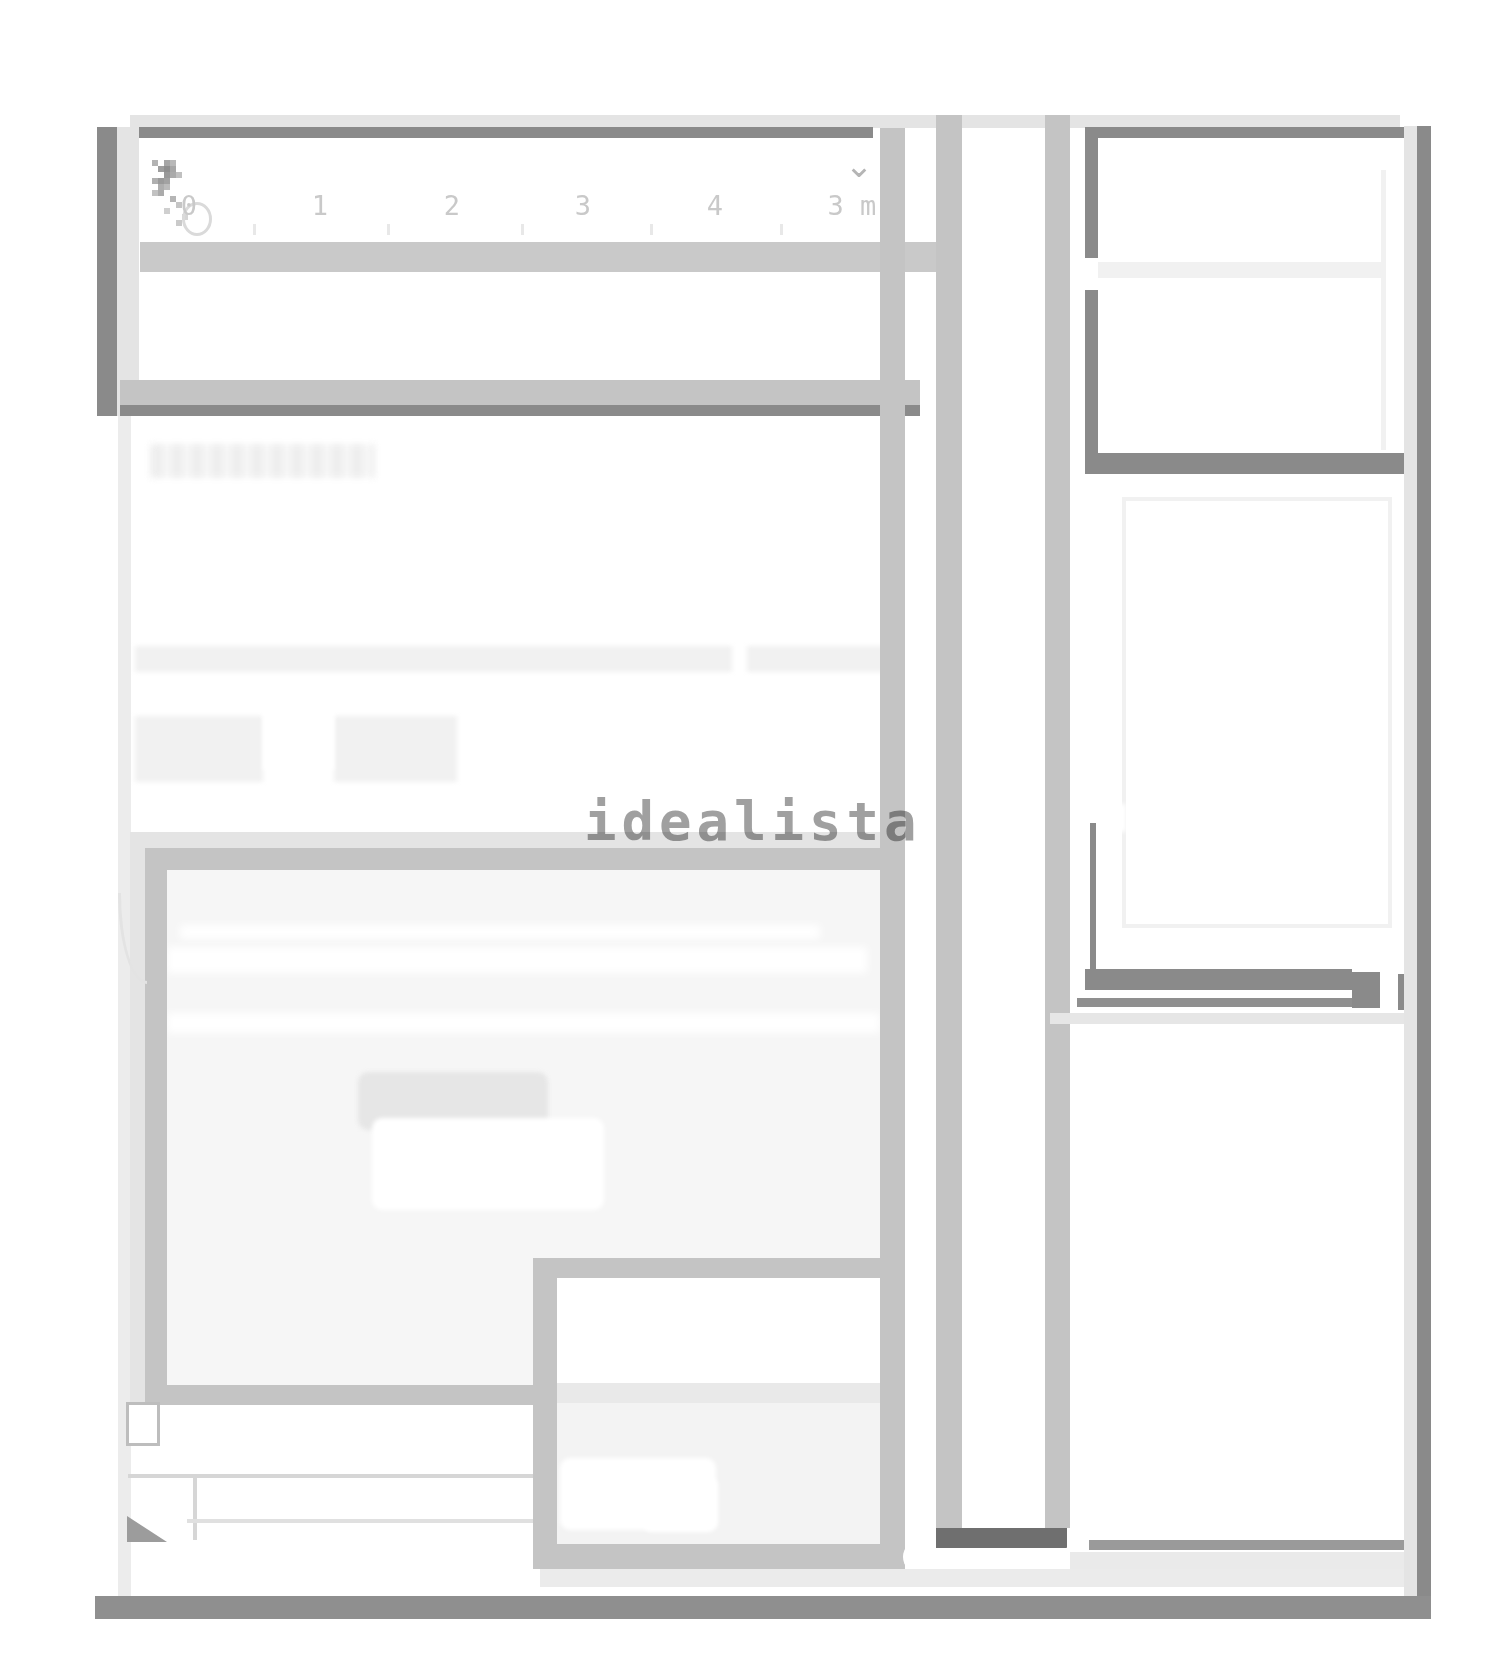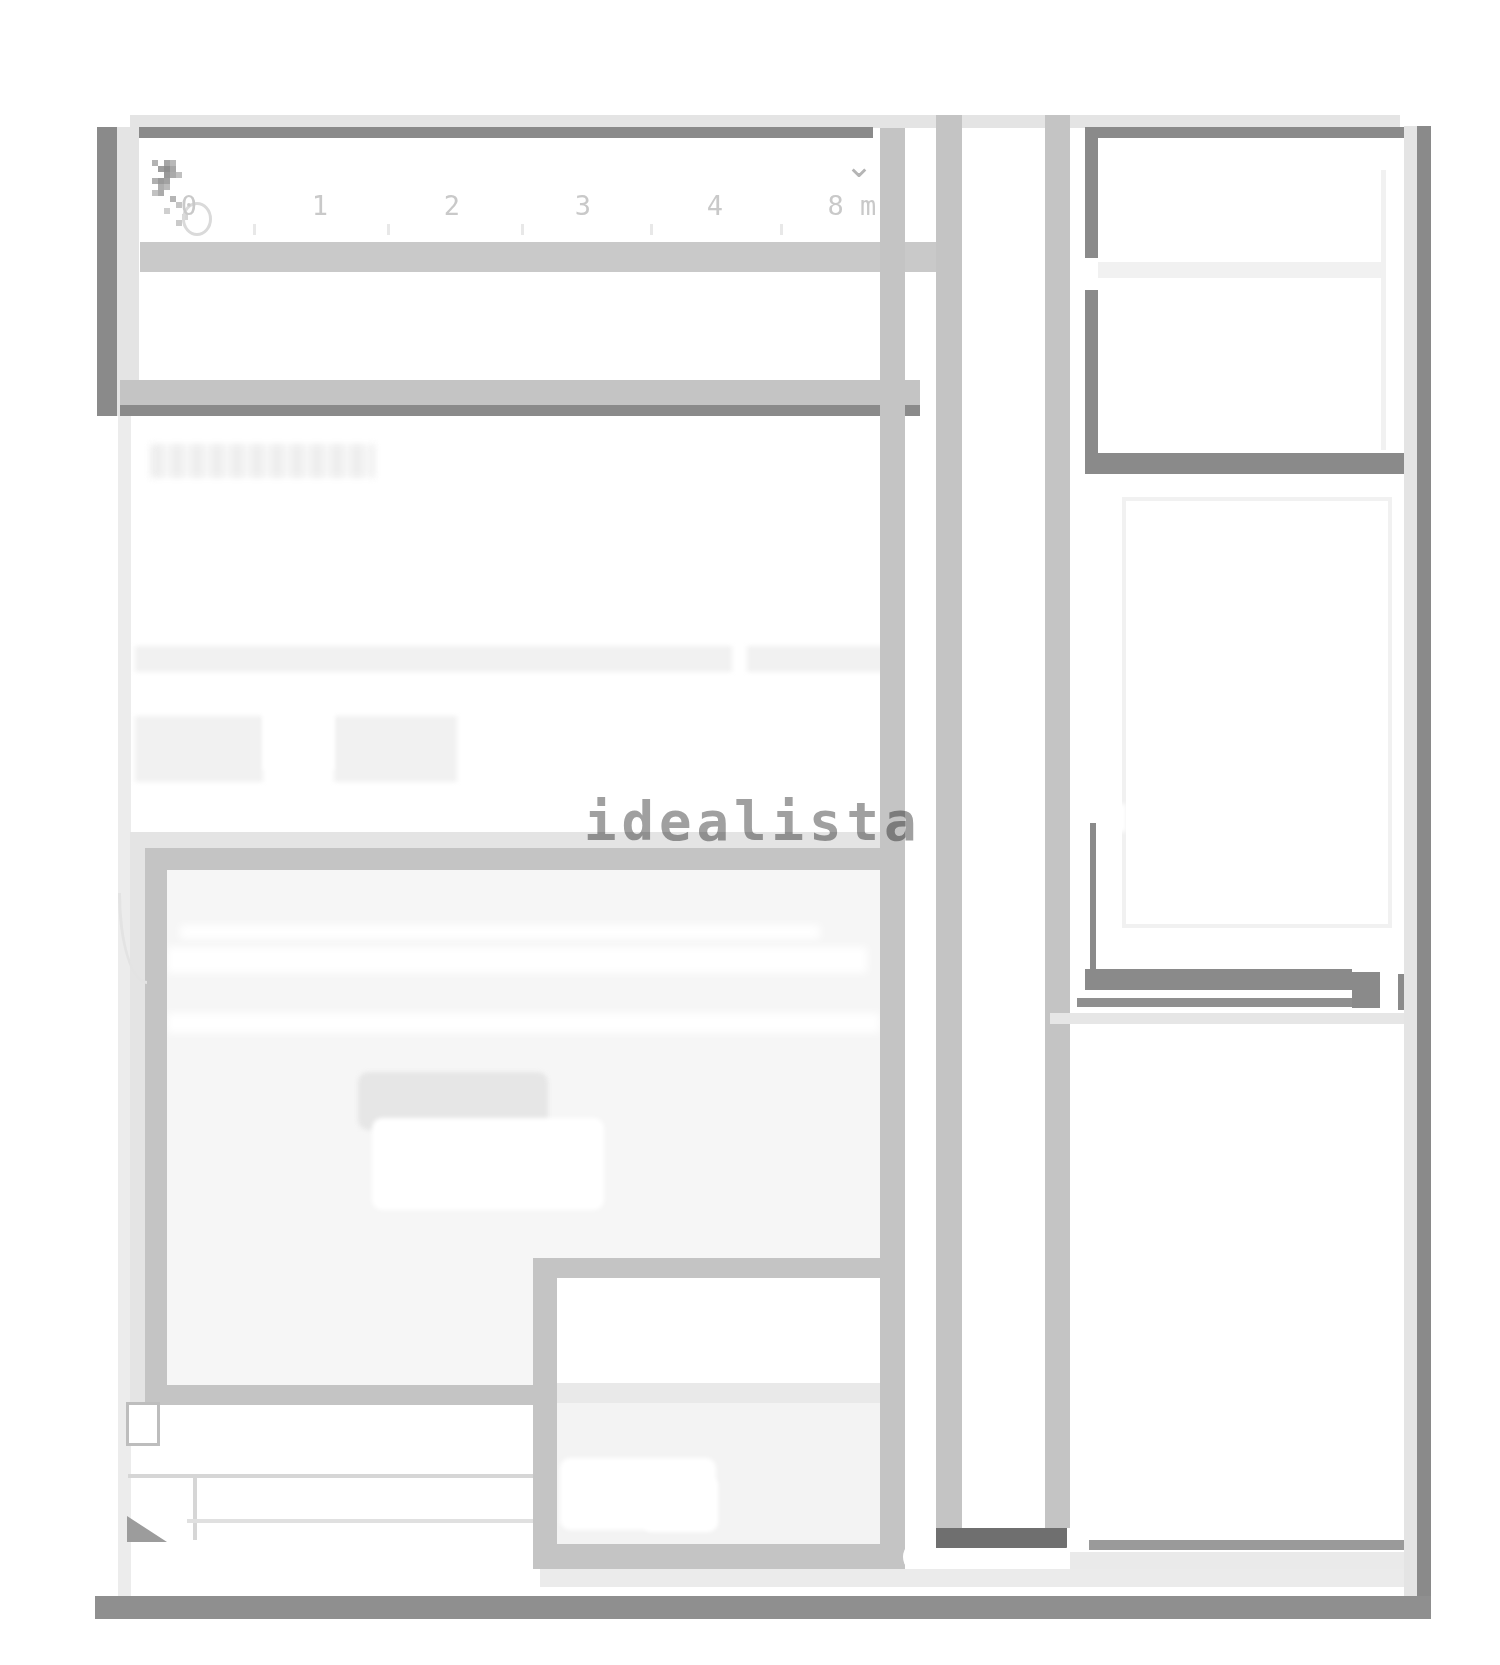--- a/index.html
+++ b/index.html
@@ -56,21 +56,21 @@
   <div class="abs" style="left:118px;top:416px;width:13px;height:1180px;background:#ececec"></div>
 
   <div class="abs scalebar" style="left:140px;top:150px;width:735px;height:92px">
     <div class="abs px" style="left:12px;top:10px"></div>
     <div class="abs icon-detail" style="left:42px;top:52px"></div>
     <span class="scale-label" style="left:17px">0</span>
     <span class="scale-label" style="left:148px">1</span>
     <span class="scale-label" style="left:280px">2</span>
     <span class="scale-label" style="left:411px">3</span>
     <span class="scale-label" style="left:543px">4</span>
-    <span class="scale-label" style="left:672px;width:80px">8 m</span>
+    <span class="scale-label" style="left:672px;width:80px">3 m</span>
     <div class="tick" style="left:113px"></div>
     <div class="tick" style="left:247px"></div>
     <div class="tick" style="left:381px"></div>
     <div class="tick" style="left:510px"></div>
     <div class="tick" style="left:640px"></div>
     <div class="chevron">⌄</div>
   </div>
   <div class="abs" style="left:140px;top:242px;width:796px;height:30px;background:#c9c9c9"></div>
   <div class="abs wht" style="left:140px;top:272px;width:740px;height:108px"></div>
   <div class="abs wm" style="left:120px;top:380px;width:800px;height:25px"></div>

